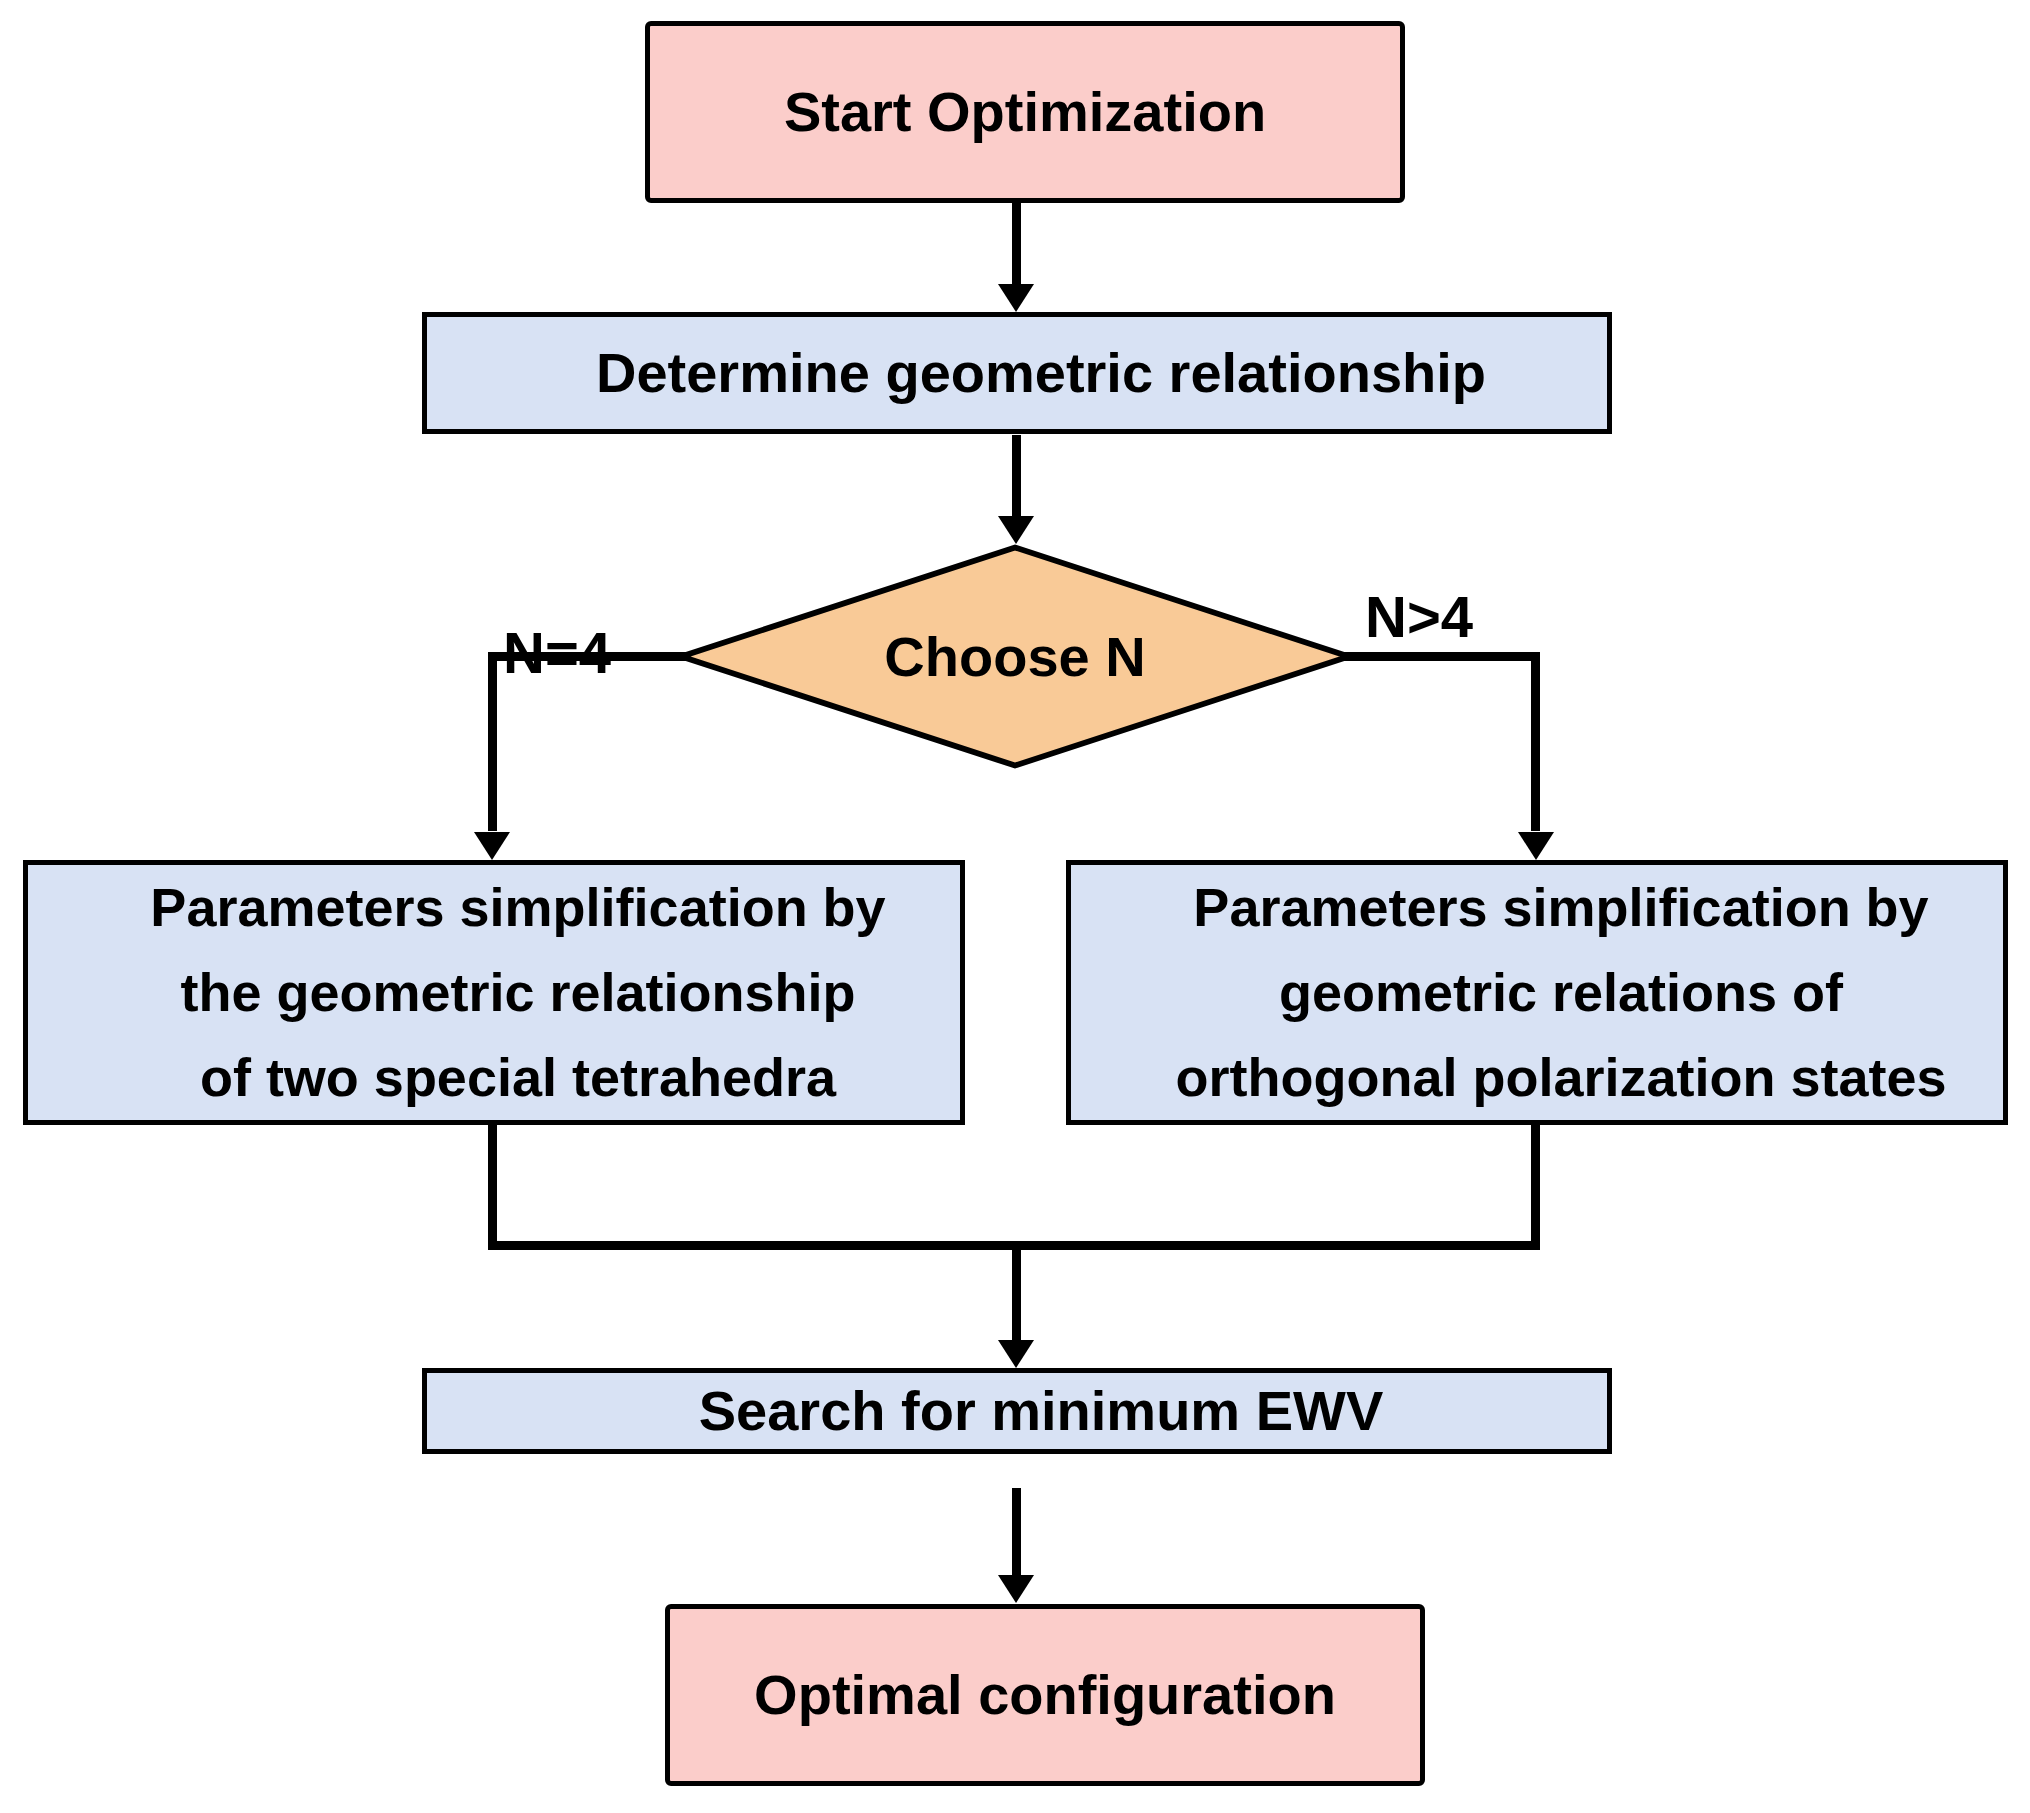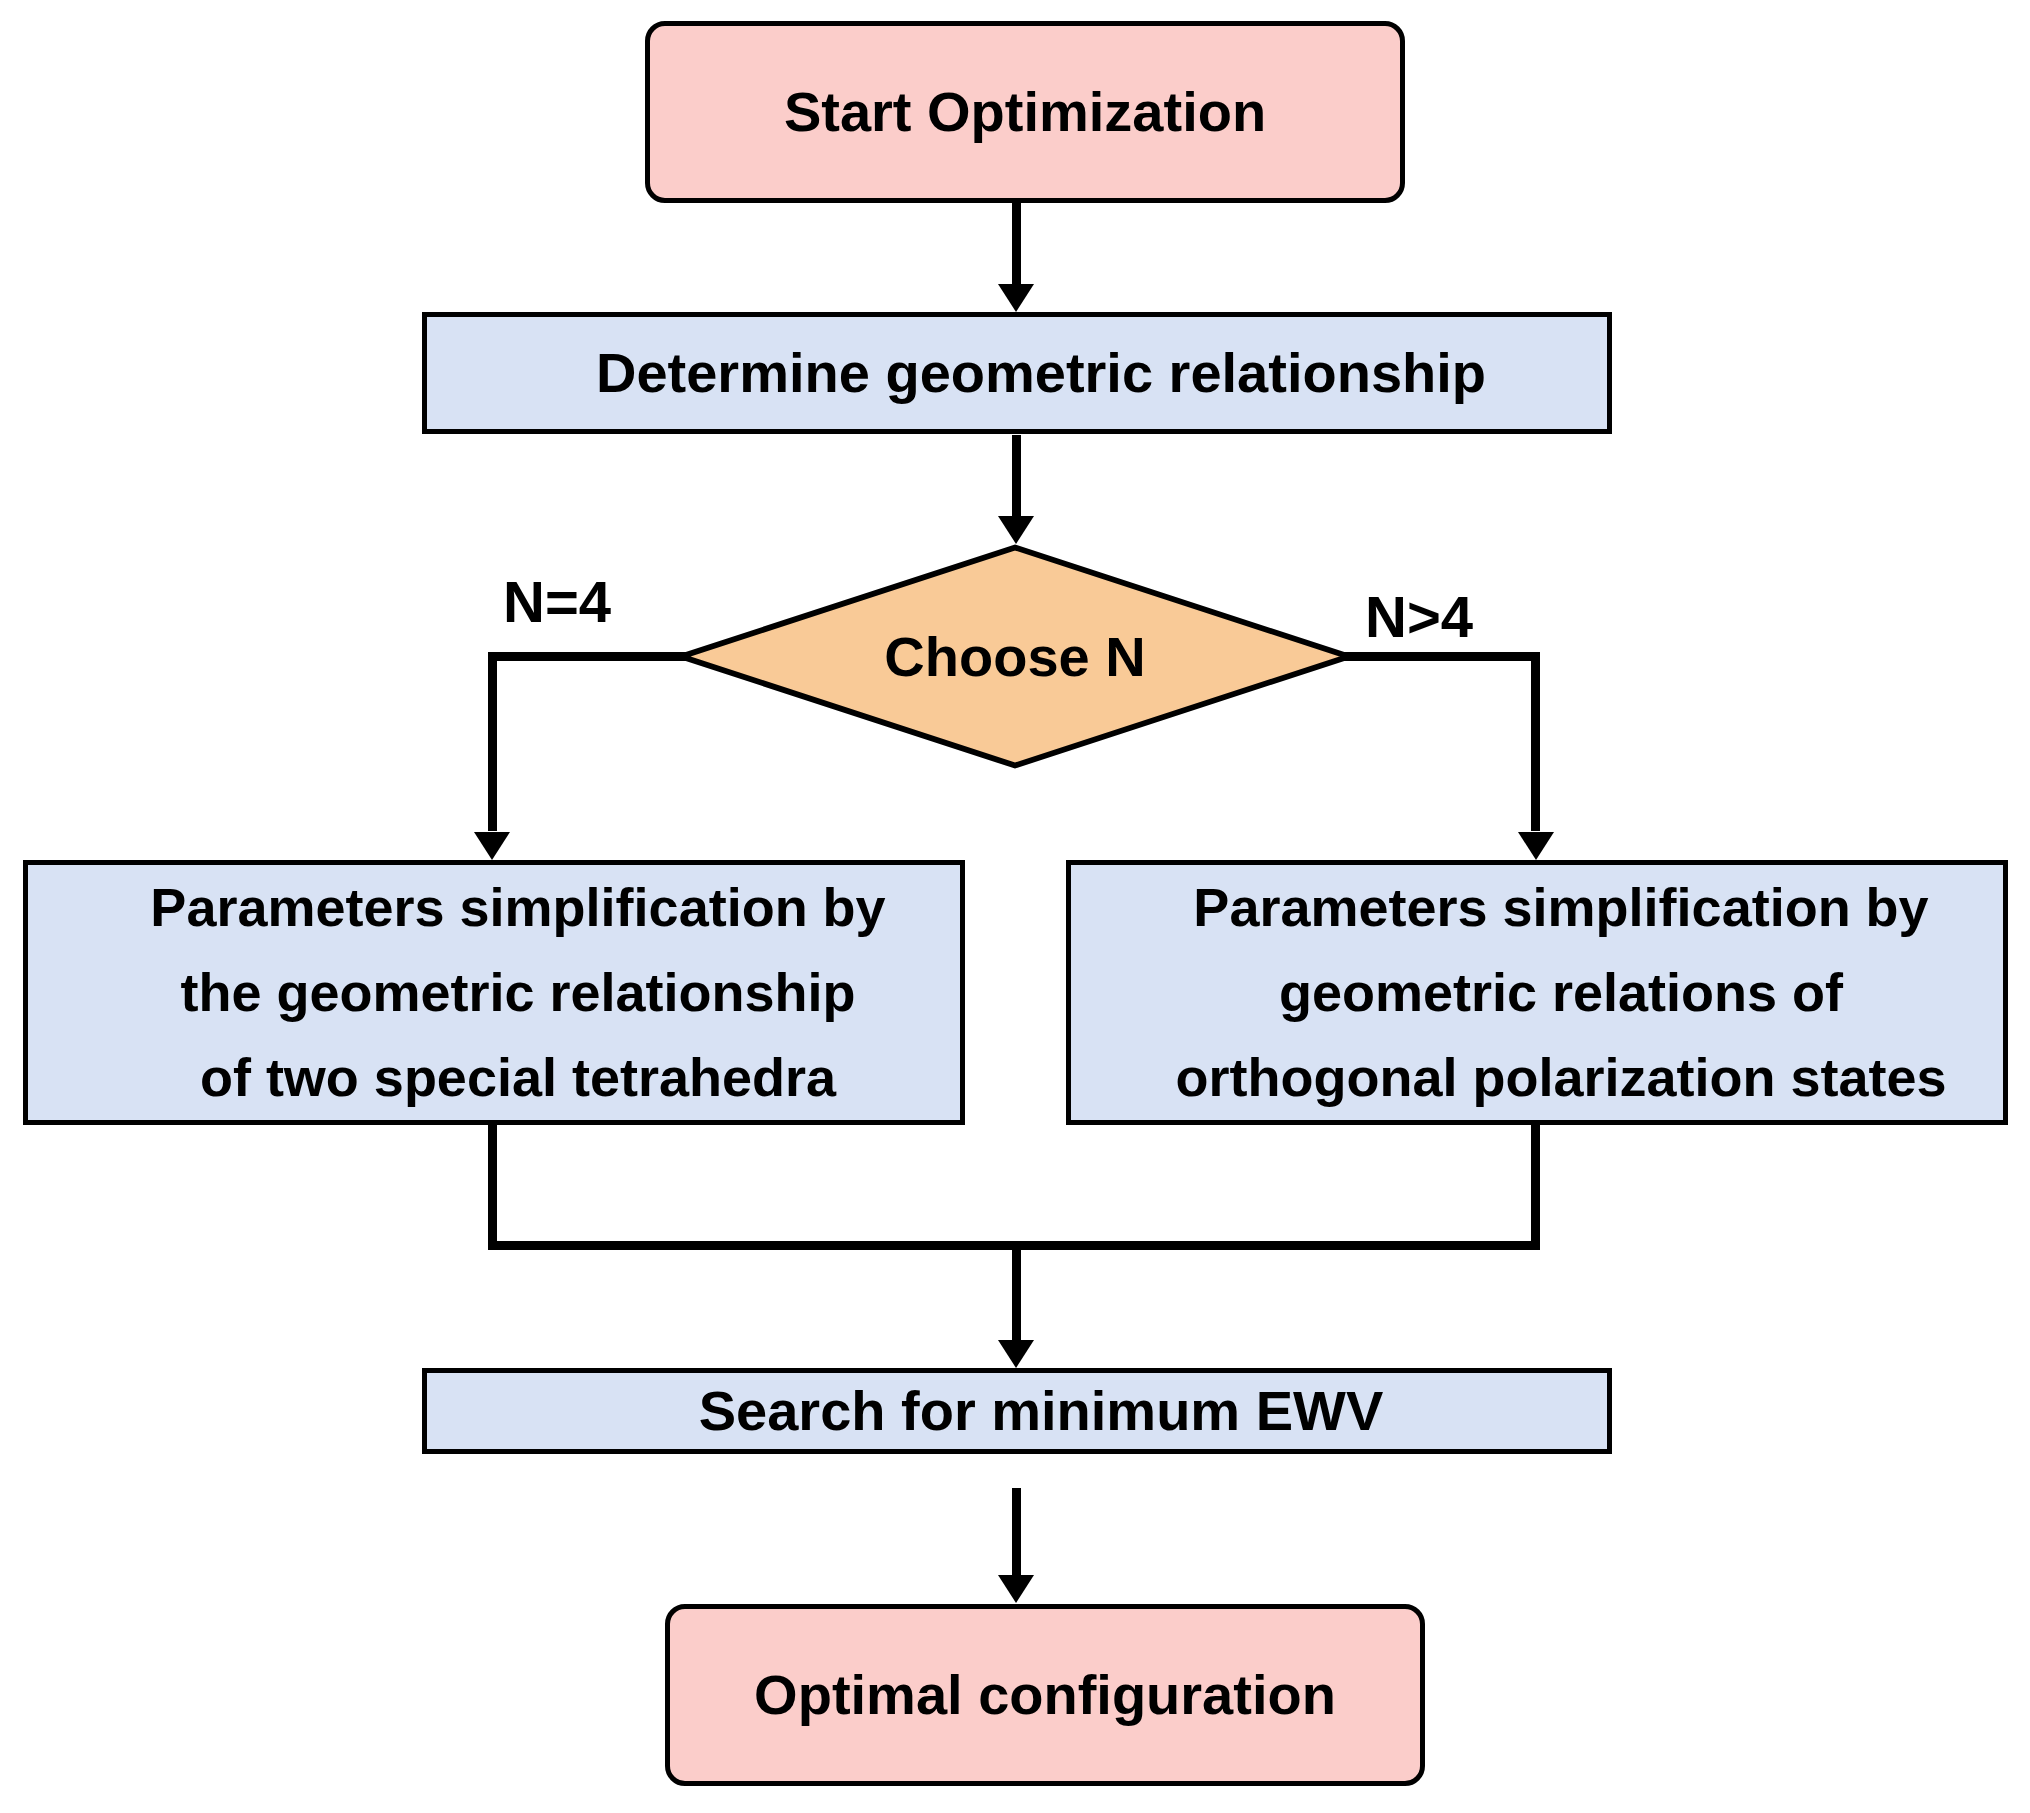--- a/index.html
+++ b/index.html
@@ -26,21 +26,21 @@
     position:absolute;
     box-sizing:border-box;
     border:5.8px solid var(--stroke);
     display:flex;align-items:center;justify-content:center;
     text-align:center;
     color:var(--text);
     font-weight:bold;
   }
   .terminal{
     background:var(--terminal_fill);
-    border-radius:20px;
+    border-radius:6px;
   }
   .process{
     background:var(--process_fill);
     padding-left:48px;
   }
   .label-single{
     font-size:56px;line-height:1.1;white-space:pre-line;
   }
   .label-multi{
     font-size:54px;line-height:85px;white-space:pre-line;
@@ -94,21 +94,21 @@
   <div class="line" style="left:1012px;top:435px;width:9px;height:84px;"></div>
   <div class="arrowhead" style="left:998px;top:516px;"></div>
 
   <div class="diamond-wrap" style="left:678px;top:544px;width:674px;height:225px;">
     <svg width="674" height="225" viewBox="0 0 816 272">
       <polygon points="408,4 812,136 408,268 4,136" style="fill:var(--decision_fill);stroke:var(--stroke);stroke-width:7;stroke-linejoin:miter;"></polygon>
     </svg>
     <div class="diamond-label">Choose N</div>
   </div>
 
-  <div class="edge-label" style="left:503px;top:573px;">N=4</div>
+  <div class="edge-label" style="left:503px;top:624px;">N=4</div>
   <div class="edge-label" style="left:1365px;top:588px;">N&gt;4</div>
 
   <div class="line" style="left:488px;top:652px;width:215px;height:9px;"></div>
   <div class="line" style="left:488px;top:652px;width:9px;height:179px;"></div>
   <div class="arrowhead" style="left:474px;top:832px;"></div>
 
   <div class="line" style="left:1327px;top:652px;width:212px;height:9px;"></div>
   <div class="line" style="left:1531px;top:652px;width:9px;height:179px;"></div>
   <div class="arrowhead" style="left:1518px;top:832px;"></div>
 

